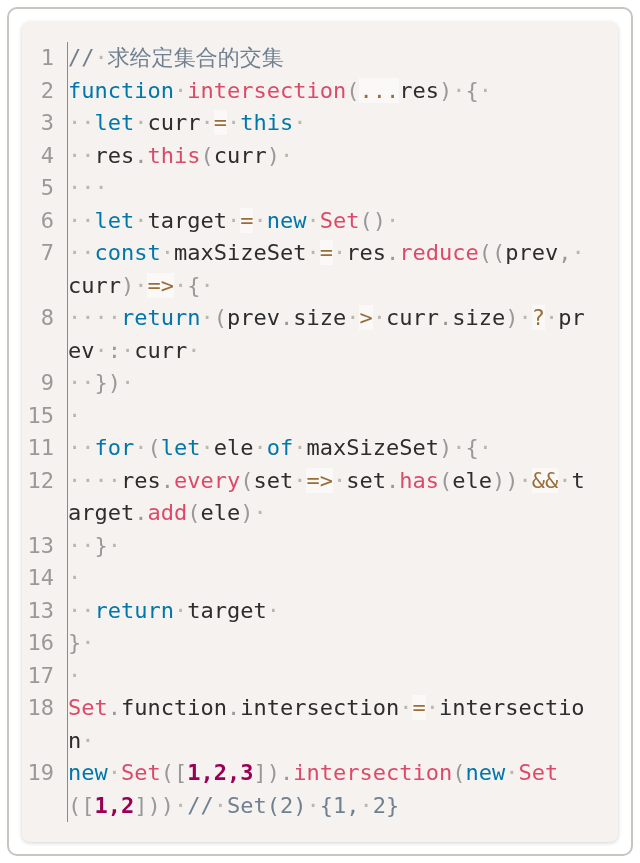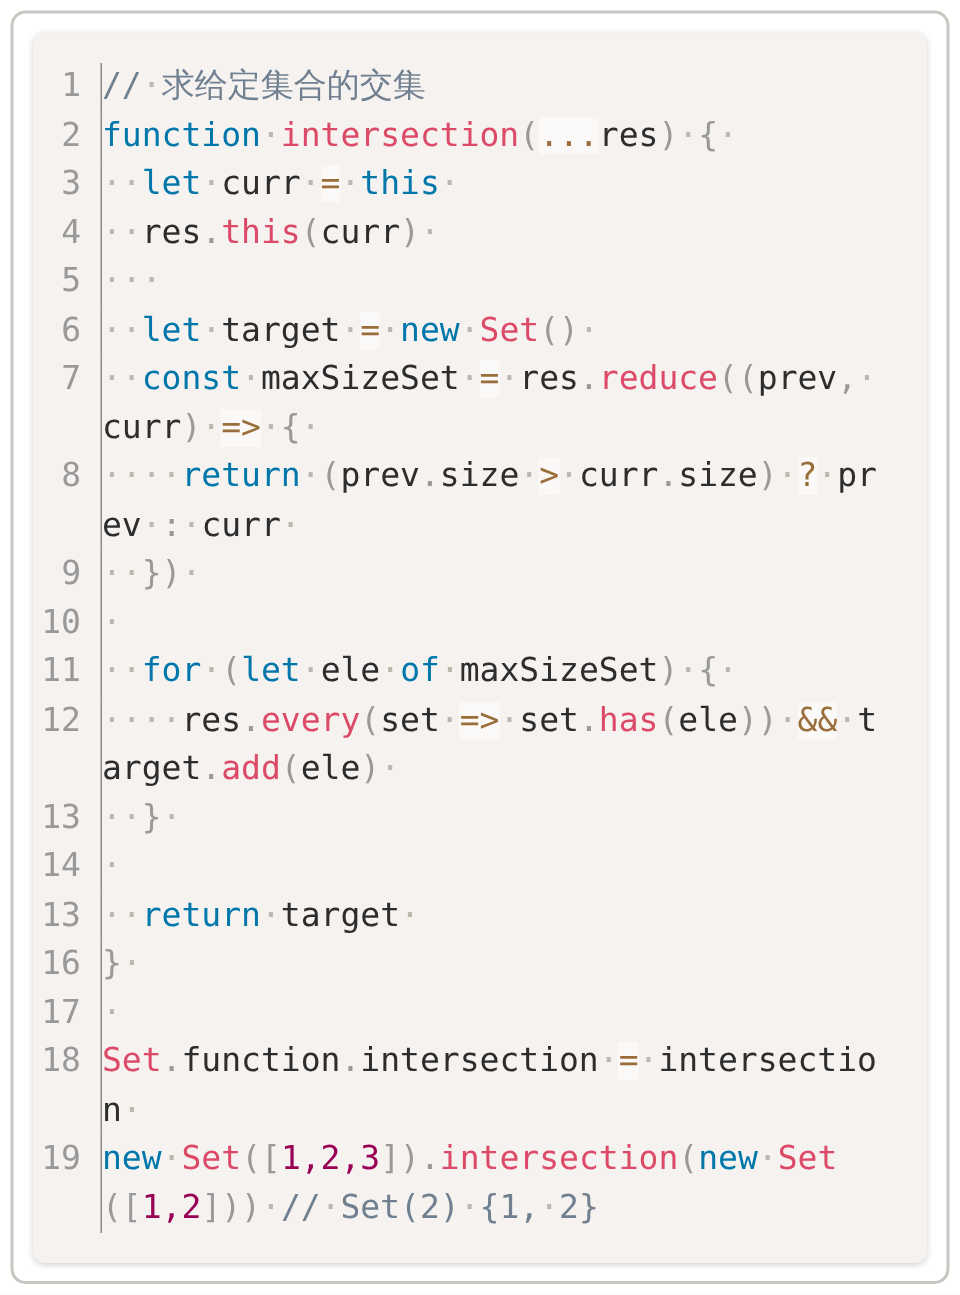--- a/index.html
+++ b/index.html
@@ -47,21 +47,21 @@
   .code {
     width: 40ch;
     white-space: pre-wrap;
     word-break: break-all;
     color: var(--c-text, #2d2d2d);
   }
   .tok.k { color: var(--c-k, #0077aa); }
   .tok.f { color: var(--c-f, #dd4a68); }
   .tok.p { color: var(--c-p, #999999); }
   .tok.o { color: var(--c-o, #9a6e3a); background: rgba(255,255,255,0.55); }
-  .tok.n { color: var(--c-n, #990055); font-weight: normal; }
+  .tok.n { color: var(--c-n, #990055); font-weight: bold; }
   .tok.c { color: var(--c-c, #708090); }
   .tok.t { color: var(--c-text, #2d2d2d); }
   .tok.sp { color: var(--c-sp, #bdb6ac); }
 </style>
 </head>
 <body>
 
 <div class="frame">
   <div class="card">
     <div class="code-area" id="code-lines">
@@ -95,21 +95,21 @@
         </div>
         <div class="row">
           <span class="ln">8</span>
           <span class="code"><span class="tok sp">····</span><span class="tok k">return</span><span class="tok sp">·</span><span class="tok p">(</span><span class="tok t">prev</span><span class="tok p">.</span><span class="tok t">size</span><span class="tok sp">·</span><span class="tok o">&gt;</span><span class="tok sp">·</span><span class="tok t">curr</span><span class="tok p">.</span><span class="tok t">size</span><span class="tok p">)</span><span class="tok sp">·</span><span class="tok o">?</span><span class="tok sp">·</span><span class="tok t">prev</span><span class="tok sp">·</span><span class="tok p">:</span><span class="tok sp">·</span><span class="tok t">curr</span><span class="tok sp">·</span></span>
         </div>
         <div class="row">
           <span class="ln">9</span>
           <span class="code"><span class="tok sp">··</span><span class="tok p">})</span><span class="tok sp">·</span></span>
         </div>
         <div class="row">
-          <span class="ln">10</span>
+          <span class="ln">15</span>
           <span class="code"><span class="tok sp">·</span></span>
         </div>
         <div class="row">
           <span class="ln">11</span>
           <span class="code"><span class="tok sp">··</span><span class="tok k">for</span><span class="tok sp">·</span><span class="tok p">(</span><span class="tok k">let</span><span class="tok sp">·</span><span class="tok t">ele</span><span class="tok sp">·</span><span class="tok k">of</span><span class="tok sp">·</span><span class="tok t">maxSizeSet</span><span class="tok p">)</span><span class="tok sp">·</span><span class="tok p">{</span><span class="tok sp">·</span></span>
         </div>
         <div class="row">
           <span class="ln">12</span>
           <span class="code"><span class="tok sp">····</span><span class="tok t">res</span><span class="tok p">.</span><span class="tok f">every</span><span class="tok p">(</span><span class="tok t">set</span><span class="tok sp">·</span><span class="tok o">=&gt;</span><span class="tok sp">·</span><span class="tok t">set</span><span class="tok p">.</span><span class="tok f">has</span><span class="tok p">(</span><span class="tok t">ele</span><span class="tok p">))</span><span class="tok sp">·</span><span class="tok o">&amp;&amp;</span><span class="tok sp">·</span><span class="tok t">target</span><span class="tok p">.</span><span class="tok f">add</span><span class="tok p">(</span><span class="tok t">ele</span><span class="tok p">)</span><span class="tok sp">·</span></span>
         </div>

